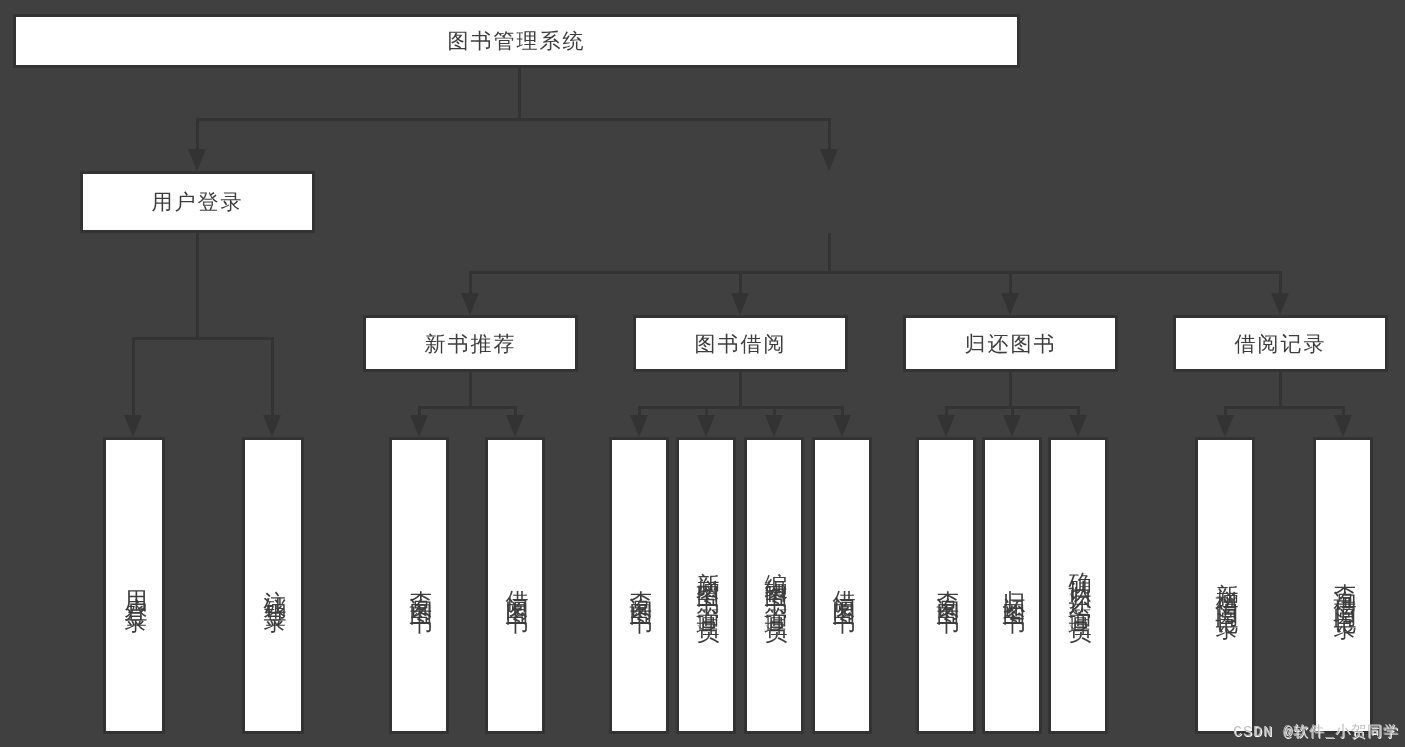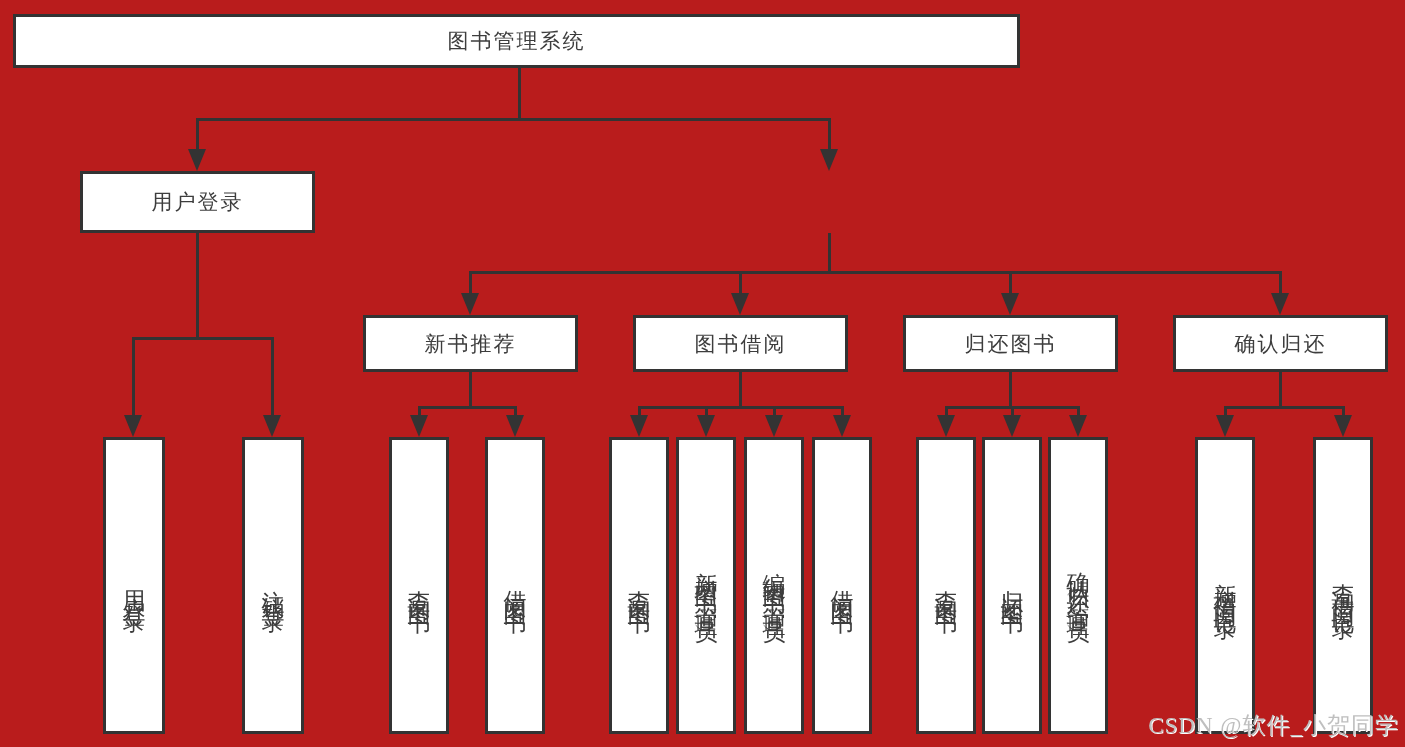--- a/index.html
+++ b/index.html
@@ -1,21 +1,21 @@
 <!DOCTYPE html>
 <html><head>
 <meta charset="utf-8">
 <style>
   html, body { margin: 0; padding: 0; background: #ffffff; }
   .canvas {
     position: relative;
     width: 1405px;
     height: 747px;
-    background: #b91c1c;
-    font-family: Liberation Serif, serif;
+    background: #404040;
+    font-family: Liberation Mono, monospace;
     overflow: hidden;
   }
   .box {
     position: absolute;
     background: #ffffff;
     border: 3px solid #333333;
     box-sizing: border-box;
     display: flex;
     align-items: center;
     justify-content: center;
@@ -46,39 +46,39 @@
     border-left: 9px solid transparent;
     border-right: 9px solid transparent;
     border-top: 22px solid #333333;
     z-index: 1;
   }
   .watermark {
     position: absolute;
     right: 6px;
     bottom: 6px;
     color: #bfbfbf;
-    font-size: 23px;
+    font-size: 15px;
     letter-spacing: 1px;
     z-index: 3;
     text-shadow: 1px 1px 0 #ffffff;
   }
 </style>
 </head>
 <body>
 
 <div class="canvas">
 
   <div class="box" style="left:13px;top:14px;width:1007px;height:54px">图书管理系统</div>
 
   <div class="box" style="left:80px;top:171px;width:235px;height:62px">用户登录</div>
 
   <div class="box" style="left:363px;top:315px;width:215px;height:57px">新书推荐</div>
   <div class="box" style="left:633px;top:315px;width:215px;height:57px">图书借阅</div>
   <div class="box" style="left:903px;top:315px;width:215px;height:57px">归还图书</div>
-  <div class="box" style="left:1173px;top:315px;width:215px;height:57px">确认归还</div>
+  <div class="box" style="left:1173px;top:315px;width:215px;height:57px">借阅记录</div>
 
   <div class="box leaf" style="left:103px;top:437px;width:62px;height:297px">用户登录</div>
   <div class="box leaf" style="left:242px;top:437px;width:62px;height:297px">注销登录</div>
 
   <div class="box leaf" style="left:389px;top:437px;width:60px;height:297px">查询图书</div>
   <div class="box leaf" style="left:485px;top:437px;width:60px;height:297px">借阅图书</div>
 
   <div class="box leaf" style="left:609px;top:437px;width:60px;height:297px">查询图书</div>
   <div class="box leaf" style="left:676px;top:437px;width:60px;height:297px">新增图书（管理员）</div>
   <div class="box leaf" style="left:744px;top:437px;width:60px;height:297px">编辑图书（管理员）</div>

